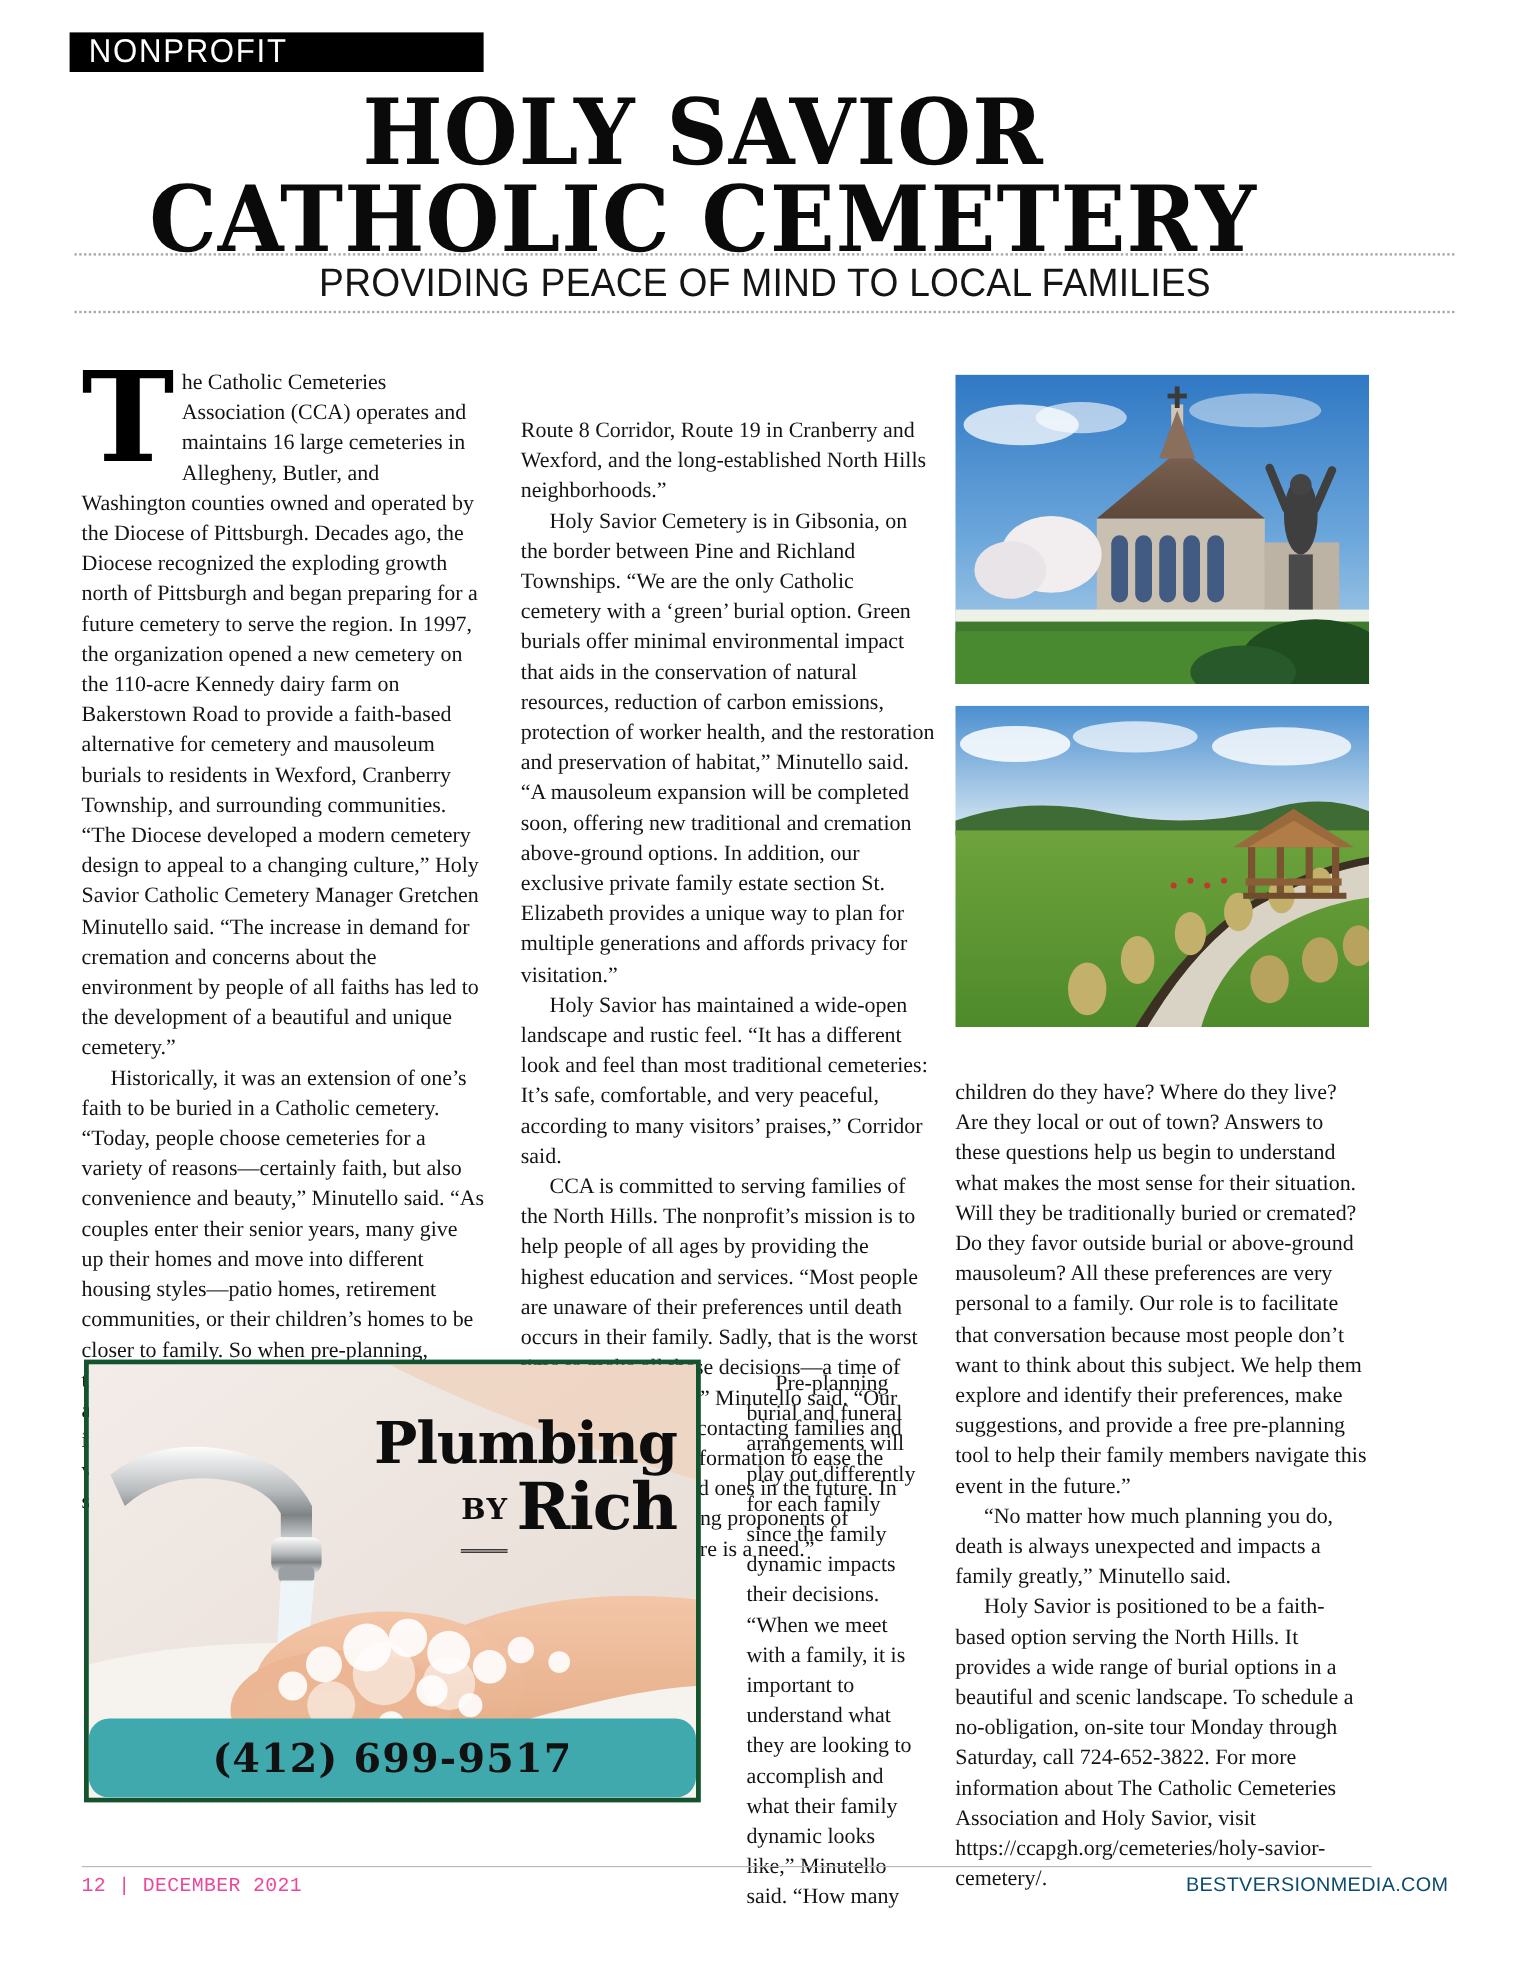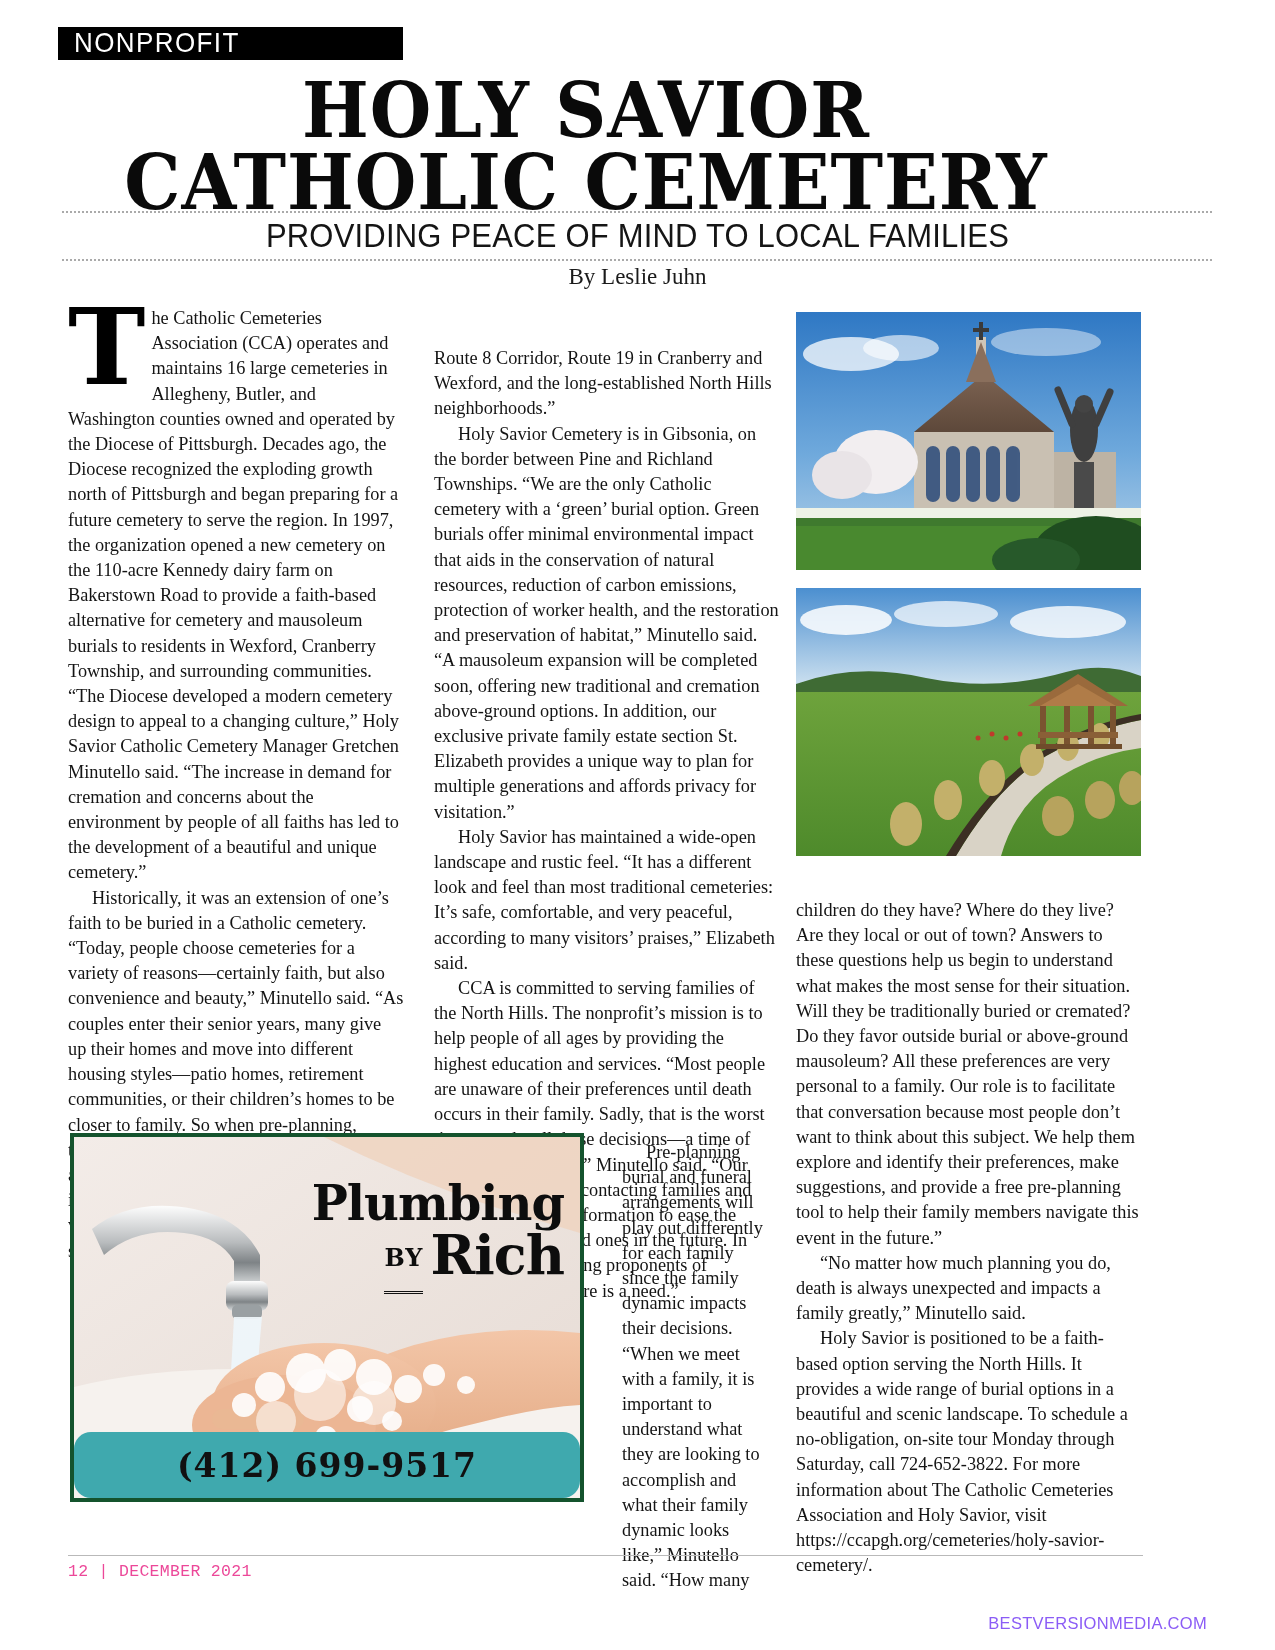--- a/index.html
+++ b/index.html
@@ -132,54 +132,53 @@
     position:relative;top:-8px;
   }
 
   
   .footer-rule{position:absolute;left:68px;top:1555px;width:1075px;border-top:1px solid #b9b9b9;}
   .footer-left{
     position:absolute;left:68px;top:1562px;
     font-family:Liberation Mono, monospace;font-size:16.5px;color:#ec4899;letter-spacing:.3px;
   }
   .footer-right{
-    position:absolute;right:68px;top:1614px;
-    font-family:"Liberation Sans", sans-serif;font-size:16.5px;color:#8b5cf6;letter-spacing:.3px;
+    position:absolute;right:68px;top:1562px;
+    font-family:"Liberation Sans", sans-serif;font-size:16.5px;color:#0c4a6e;letter-spacing:.3px;
   }
 </style>
 </head>
 <body>
 
 <div class="page">
 
   <div class="spotlight-bar">
     <span>NONPROFIT SPOTLIGHT</span>
   </div>
 
   <div class="title-wrap">
     <div class="title1">HOLY SAVIOR</div>
     <div class="title2">CATHOLIC CEMETERY</div>
   </div>
 
   <div class="rule-dotted rule-top"></div>
   <div class="subtitle">PROVIDING PEACE OF MIND TO LOCAL FAMILIES</div>
   <div class="rule-dotted rule-bot"></div>
-  <div class="byline">By Leslie Juhn</div>
 
   <div class="col" id="col1">
     <p class="noindent">
       <span class="dropcap">T</span><span>he Catholic Cemeteries Association (CCA) operates and maintains 16 large cemeteries in Allegheny, Butler, and Washington counties owned and operated by the Diocese of Pittsburgh. Decades ago, the Diocese recognized the exploding growth north of Pittsburgh and began preparing for a future cemetery to serve the region. In 1997, the organization opened a new cemetery on the 110-acre Kennedy dairy farm on Bakerstown Road to provide a faith-based alternative for cemetery and mausoleum burials to residents in Wexford, Cranberry Township, and surrounding communities. “The Diocese developed a modern cemetery design to appeal to a changing culture,” Holy Savior Catholic Cemetery Manager Gretchen Minutello said. “The increase in demand for cremation and concerns about the environment by people of all faiths has led to the development of a beautiful and unique cemetery.”</span>
     </p>
     <p><span>Historically, it was an extension of one’s faith to be buried in a Catholic cemetery. “Today, people choose cemeteries for a variety of reasons—certainly faith, but also convenience and beauty,” Minutello said. “As couples enter their senior years, many give up their homes and move into different housing styles—patio homes, retirement communities, or their children’s homes to be closer to family. So when pre-planning, they’re seeking cemeteries that are nearby and easy to visit, especially for spouses or immediate family members. Holy Savior is very convenient to the broad market area surrounding Route 228 as well as the</span></p>
   </div>
 
   <div class="col" id="col2">
     <p class="noindent"><span>Route 8 Corridor, Route 19 in Cranberry and Wexford, and the long-established North Hills neighborhoods.”</span></p>
     <p><span>Holy Savior Cemetery is in Gibsonia, on the border between Pine and Richland Townships. “We are the only Catholic cemetery with a ‘green’ burial option. Green burials offer minimal environmental impact that aids in the conservation of natural resources, reduction of carbon emissions, protection of worker health, and the restoration and preservation of habitat,” Minutello said. “A mausoleum expansion will be completed soon, offering new traditional and cremation above-ground options. In addition, our exclusive private family estate section St. Elizabeth provides a unique way to plan for multiple generations and affords privacy for visitation.”</span></p>
-    <p><span>Holy Savior has maintained a wide-open landscape and rustic feel. “It has a different look and feel than most traditional cemeteries: It’s safe, comfortable, and very peaceful, according to many visitors’ praises,” Elizabeth said.</span></p>
+    <p><span>Holy Savior has maintained a wide-open landscape and rustic feel. “It has a different look and feel than most traditional cemeteries: It’s safe, comfortable, and very peaceful, according to many visitors’ praises,” Corridor said.</span></p>
     <p><span>CCA is committed to serving families of the North Hills. The nonprofit’s mission is to help people of all ages by providing the highest education and services. “Most people are unaware of their preferences until death occurs in their family. Sadly, that is the worst time to make all these decisions—a time of overwhelming grief,” Minutello said. “Our staff is dedicated to contacting families and sharing important information to ease the burden on their loved ones in the future. In addition, we are strong proponents of education before there is a need.”</span></p>
   </div>
 
   <div id="col2-narrow">
     <p><span>Pre-planning burial and funeral arrangements will play out differently for each family since the family dynamic impacts their decisions. “When we meet with a family, it is important to understand what they are looking to accomplish and what their family dynamic looks like,” Minutello said.  “How many</span></p>
   </div>
 
   <div class="col" id="col3">
     <p class="noindent"><span>children do they have? Where do they live? Are they local or out of town? Answers to these questions help us begin to understand what makes the most sense for their situation. Will they be traditionally buried or cremated? Do they favor outside burial or above-ground mausoleum?  All these preferences are very personal to a family. Our role is to facilitate that conversation because most people don’t want to think about this subject. We help them explore and identify their preferences, make suggestions, and provide a free pre-planning tool to help their family members navigate this event in the future.”</span></p>
     <p><span>“No matter how much planning you do, death is always unexpected and impacts a family greatly,” Minutello said.</span></p>

